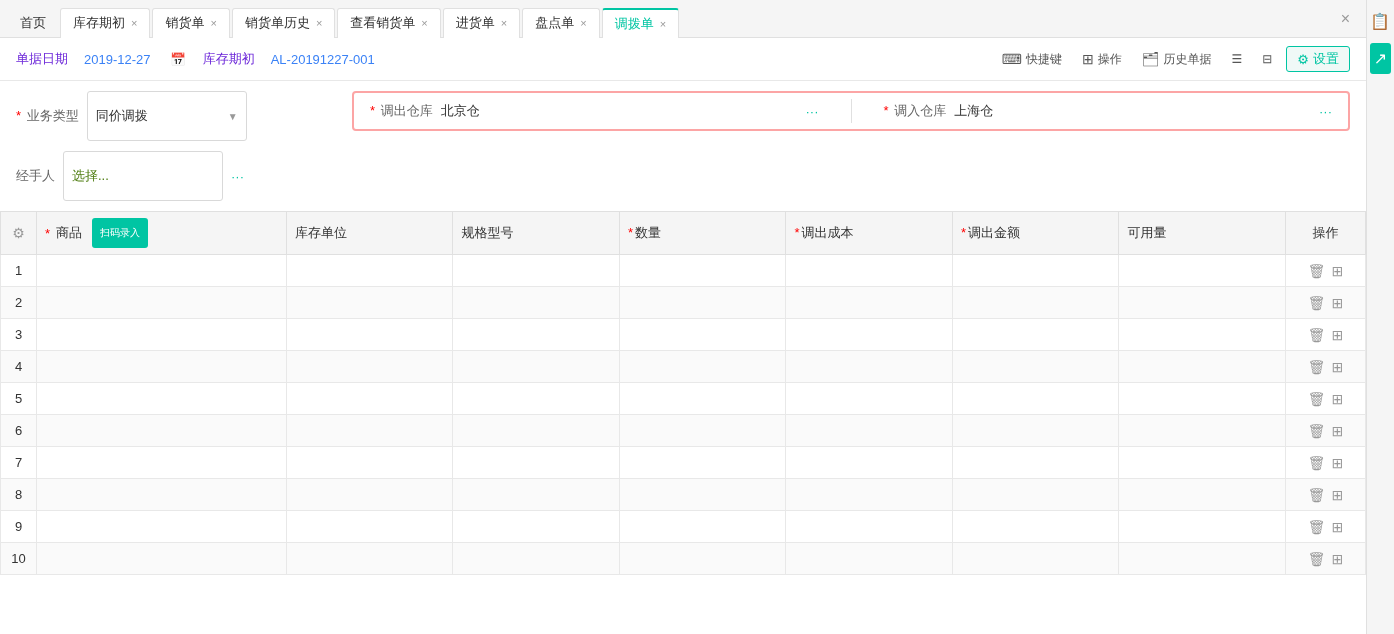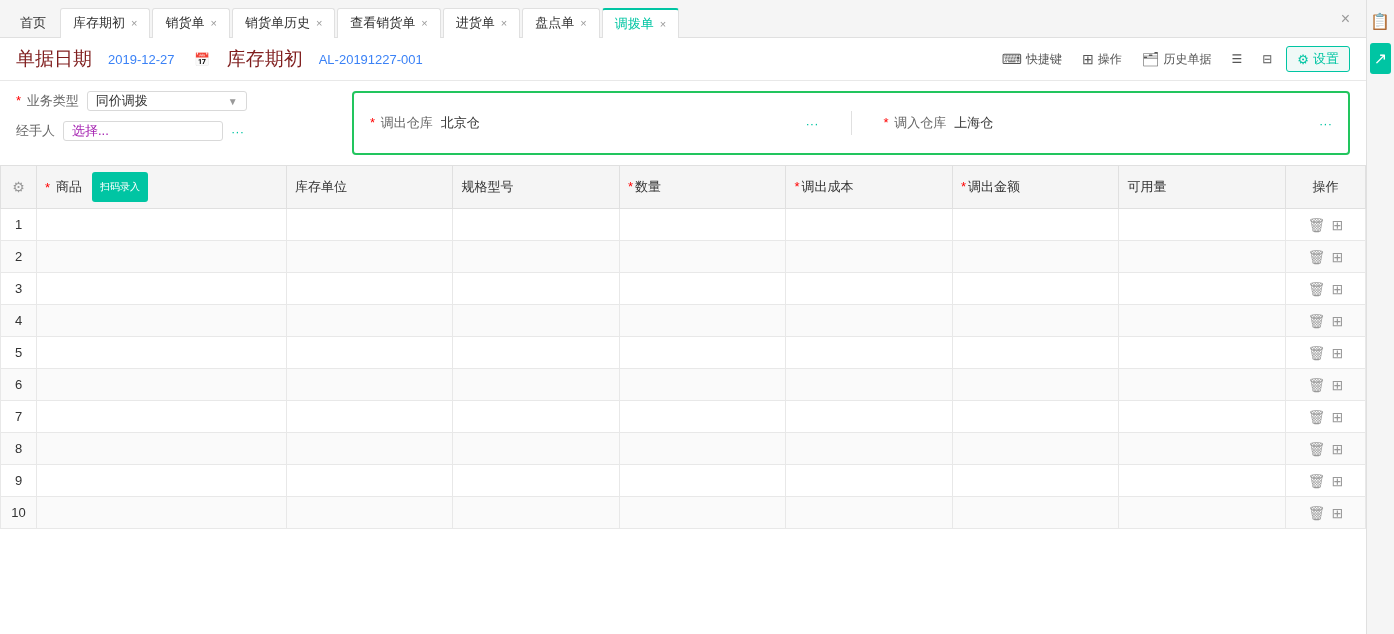--- a/index.html
+++ b/index.html
@@ -21,21 +21,21 @@
     .tab-home { background: transparent; border: none; color: #333; font-size: 13px; padding: 0 12px; cursor: pointer; }
     .close-all { margin-left: auto; color: #999; cursor: pointer; font-size: 16px; padding: 0 8px; }
 
     
     .toolbar-row {
       display: flex; align-items: center; padding: 8px 16px; border-bottom: 1px solid #e8e8e8;
       background: #fff; gap: 16px;
     }
     .toolbar-left { display: flex; align-items: center; gap: 16px; }
     .toolbar-right { margin-left: auto; display: flex; align-items: center; gap: 8px; }
-    .toolbar-label { color: #7f1d1d; font-size: 19px; }
+    .toolbar-label { color: #6d28d9; font-size: 13px; }
     .toolbar-value { color: #3b82f6; font-size: 13px; }
     .date-icon { color: #00c5a3; cursor: pointer; margin-left: 4px; }
     .toolbar-btn {
       display: flex; align-items: center; gap: 4px; color: #555; cursor: pointer;
       font-size: 12px; padding: 2px 6px;
     }
     .toolbar-btn-icon { font-size: 14px; }
     .setting-btn {
       display: flex; align-items: center; gap: 4px; background: #f0f9f7; color: #00c5a3;
       border: 1px solid #00c5a3; border-radius: 3px; padding: 3px 10px; cursor: pointer; font-size: 13px;
@@ -44,29 +44,29 @@
     
     .form-section {
       display: flex; padding: 10px 16px; gap: 16px; align-items: flex-start; background: #fff;
     }
     .form-left { display: flex; flex-direction: column; gap: 10px; min-width: 320px; }
     .form-row { display: flex; align-items: center; gap: 8px; }
     .field-label { color: #666; font-size: 13px; white-space: nowrap; }
     .required-star { color: #f00; margin-right: 2px; }
     .select-field {
       display: flex; align-items: center; border: 1px solid #d9d9d9; border-radius: 3px;
-      padding: 0 8px; min-width: 160px; cursor: pointer; background: #fff;
+      padding: 15px 8px; min-width: 160px; cursor: pointer; background: #fff;
       justify-content: space-between; gap: 8px;
     }
     .select-arrow { color: #999; font-size: 10px; }
     .more-btn { color: #00c5a3; cursor: pointer; font-size: 13px; }
 
     
     .highlight-box {
-      flex: 1; border: 2px solid #22c55e; border-radius: 4px; padding: 18px 16px;
+      flex: 1; border: 2px solid #fca5a5; border-radius: 4px; padding: 6px 16px;
       display: flex; gap: 32px;
     }
     .warehouse-field { display: flex; align-items: center; gap: 8px; flex: 1; }
     .warehouse-name { color: #333; font-size: 13px; }
     .warehouse-more { color: #00c5a3; cursor: pointer; font-size: 13px; margin-left: auto; }
     .warehouse-divider { width: 1px; height: 24px; background: #e0e0e0; }
 
     
     .table-container { padding: 0; overflow-x: auto; }
     .data-table { width: 100%; border-collapse: collapse; font-size: 13px; }
@@ -190,21 +190,21 @@
           <span>业务类型</span>
         </span>
         <div class="select-field">
           <span>同价调拨</span>
           <span class="select-arrow">▼</span>
         </div>
       </div>
       <div class="form-row">
         <span class="field-label">经手人</span>
         <div class="select-field">
-          <span style="color:#a21caf">选择...</span>
+          <span style="color:#4d7c0f">选择...</span>
         </div>
         <span class="more-btn">···</span>
       </div>
     </div>
 
     <div class="highlight-box">
       <div class="warehouse-field">
         <span class="field-label">
           <span class="required-star">*</span>
           <span>调出仓库</span>

